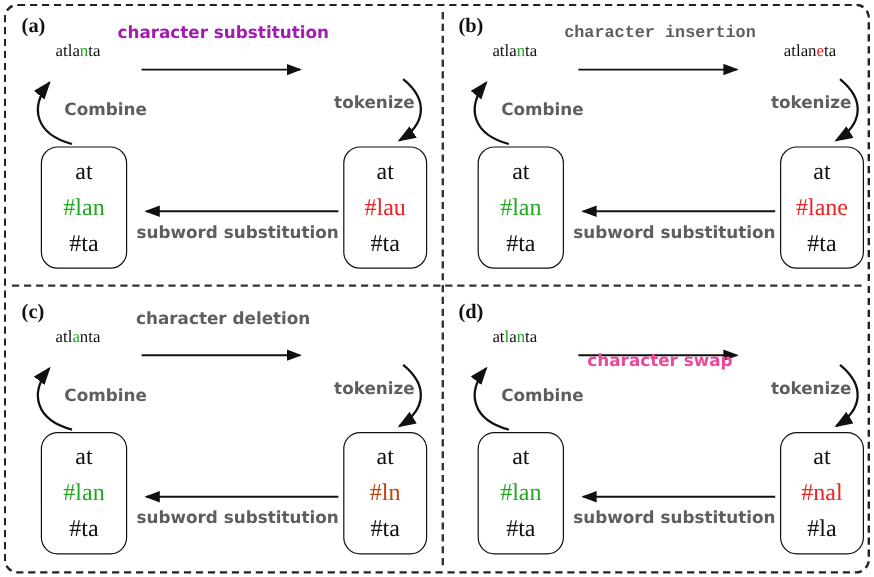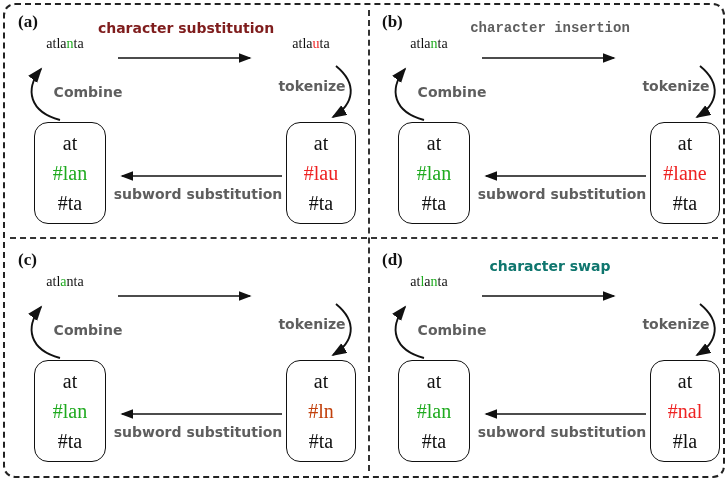--- a/index.html
+++ b/index.html
@@ -57,23 +57,22 @@
         <marker id="ah-a" markerWidth="9" markerHeight="8" refX="7" refY="3" orient="auto">
           <path d="M0,0 L8,3 L0,6 Z" fill="#111"></path>
         </marker>
       </defs>
       <line x1="112" y1="52" x2="244" y2="52" stroke-width="1.6" marker-end="url(#ah-a)"></line>
       <path class="curve" d="M 330 60 C 352 78 348 98 327 111" stroke-width="1.9" marker-end="url(#ah-a)"></path>
       <line x1="276" y1="170" x2="116" y2="170" stroke-width="1.6" marker-end="url(#ah-a)"></line>
       <path class="curve" d="M 54 114 C 24 106 18 84 35 63" stroke-width="1.9" marker-end="url(#ah-a)"></path>
     </svg>
     <div class="plabel">(a)</div>
-    <div class="glabel title" style="color: #7f1d1d; text-align: center;">character substitution</div>
+    <div class="glabel title" style="color: #a21caf; text-align: center;">character substitution</div>
     <div class="word orig"><span>atla</span><span style="color: rgb(31, 170, 31);">n</span><span>ta</span></div>
-    <div class="word pert"><span>atla</span><span style="color: rgb(238, 34, 34);">u</span><span>ta</span></div>
     <div class="glabel tok" style="color: rgb(94, 94, 94);">tokenize</div>
     <div class="glabel comb" style="color: rgb(94, 94, 94);">Combine</div>
     <div class="glabel subst" style="color: rgb(94, 94, 94);">subword substitution</div>
     <div class="box lbox">
       <div class="row"><span>at</span></div>
       <div class="row"><span style="color: rgb(31, 170, 31);">#lan</span></div>
       <div class="row"><span>#ta</span></div>
     </div>
     <div class="box rbox">
       <div class="row"><span>at</span></div>
@@ -90,20 +89,21 @@
         </marker>
       </defs>
       <line x1="112" y1="52" x2="244" y2="52" stroke-width="1.6" marker-end="url(#ah-b)"></line>
       <path class="curve" d="M 330 60 C 352 78 348 98 327 111" stroke-width="1.9" marker-end="url(#ah-b)"></path>
       <line x1="276" y1="170" x2="116" y2="170" stroke-width="1.6" marker-end="url(#ah-b)"></line>
       <path class="curve" d="M 54 114 C 24 106 18 84 35 63" stroke-width="1.9" marker-end="url(#ah-b)"></path>
     </svg>
     <div class="plabel">(b)</div>
     <div class="glabel title" style="color: rgb(94, 94, 94); font-family: Liberation Mono, monospace;">character insertion</div>
     <div class="word orig"><span>atla</span><span style="color: rgb(31, 170, 31);">n</span><span>ta</span></div>
+    <div class="word pert"><span>atlan</span><span style="color: rgb(238, 34, 34);">e</span><span>ta</span></div>
     <div class="glabel tok" style="color: rgb(94, 94, 94);">tokenize</div>
     <div class="glabel comb" style="color: rgb(94, 94, 94);">Combine</div>
     <div class="glabel subst" style="color: rgb(94, 94, 94);">subword substitution</div>
     <div class="box lbox">
       <div class="row"><span>at</span></div>
       <div class="row"><span style="color: rgb(31, 170, 31);">#lan</span></div>
       <div class="row"><span>#ta</span></div>
     </div>
     <div class="box rbox">
       <div class="row"><span>at</span></div>
@@ -118,20 +118,21 @@
         <marker id="ah-c" markerWidth="9" markerHeight="8" refX="7" refY="3" orient="auto">
           <path d="M0,0 L8,3 L0,6 Z" fill="#111"></path>
         </marker>
       </defs>
       <line x1="112" y1="52" x2="244" y2="52" stroke-width="1.6" marker-end="url(#ah-c)"></line>
       <path class="curve" d="M 330 60 C 352 78 348 98 327 111" stroke-width="1.9" marker-end="url(#ah-c)"></path>
       <line x1="276" y1="170" x2="116" y2="170" stroke-width="1.6" marker-end="url(#ah-c)"></line>
       <path class="curve" d="M 54 114 C 24 106 18 84 35 63" stroke-width="1.9" marker-end="url(#ah-c)"></path>
     </svg>
     <div class="plabel">(c)</div>
+    <div class="glabel title" style="color: rgb(94, 94, 94);">character deletion</div>
     <div class="word orig"><span>atl</span><span style="color: rgb(31, 170, 31);">a</span><span>nta</span></div>
     <div class="glabel tok" style="color: rgb(94, 94, 94);">tokenize</div>
     <div class="glabel comb" style="color: rgb(94, 94, 94);">Combine</div>
     <div class="glabel subst" style="color: rgb(94, 94, 94);">subword substitution</div>
     <div class="box lbox">
       <div class="row"><span>at</span></div>
       <div class="row"><span style="color: rgb(31, 170, 31);">#lan</span></div>
       <div class="row"><span>#ta</span></div>
     </div>
     <div class="box rbox">
@@ -147,21 +148,21 @@
         <marker id="ah-d" markerWidth="9" markerHeight="8" refX="7" refY="3" orient="auto">
           <path d="M0,0 L8,3 L0,6 Z" fill="#111"></path>
         </marker>
       </defs>
       <line x1="112" y1="52" x2="244" y2="52" stroke-width="1.6" marker-end="url(#ah-d)"></line>
       <path class="curve" d="M 330 60 C 352 78 348 98 327 111" stroke-width="1.9" marker-end="url(#ah-d)"></path>
       <line x1="276" y1="170" x2="116" y2="170" stroke-width="1.6" marker-end="url(#ah-d)"></line>
       <path class="curve" d="M 54 114 C 24 106 18 84 35 63" stroke-width="1.9" marker-end="url(#ah-d)"></path>
     </svg>
     <div class="plabel">(d)</div>
-    <div class="glabel title" style="color: #0f766e;">character swap</div>
+    <div class="glabel title" style="color: #ec4899; margin-top: 35px;">character swap</div>
     <div class="word orig"><span>at</span><span style="color: rgb(31, 170, 31);">l</span><span>a</span><span style="color: rgb(31, 170, 31);">n</span><span>ta</span></div>
     <div class="glabel tok" style="color: rgb(94, 94, 94);">tokenize</div>
     <div class="glabel comb" style="color: rgb(94, 94, 94);">Combine</div>
     <div class="glabel subst" style="color: rgb(94, 94, 94);">subword substitution</div>
     <div class="box lbox">
       <div class="row"><span>at</span></div>
       <div class="row"><span style="color: rgb(31, 170, 31);">#lan</span></div>
       <div class="row"><span>#ta</span></div>
     </div>
     <div class="box rbox">

